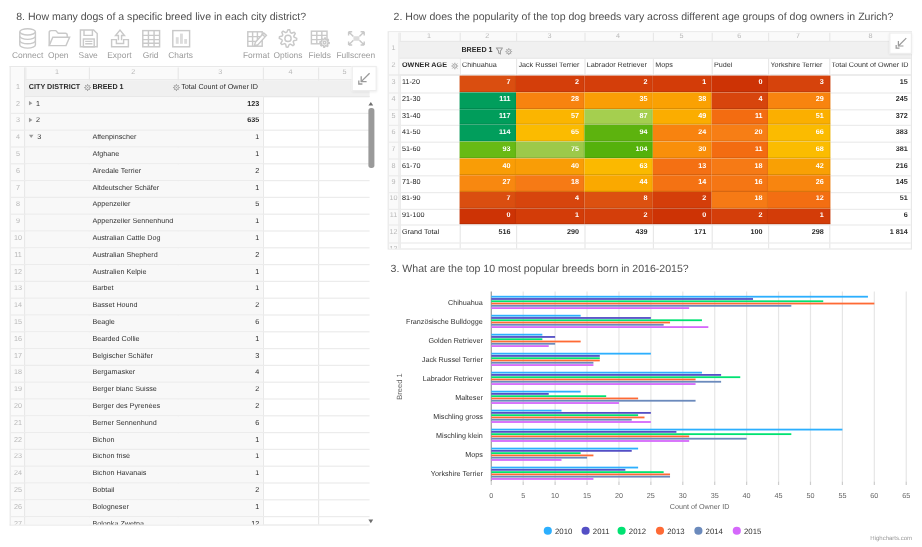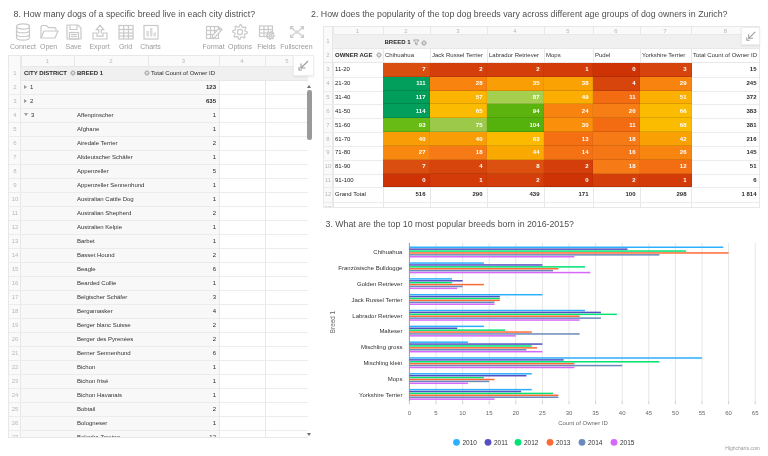--- a/index.html
+++ b/index.html
@@ -264,21 +264,21 @@
 </div>
 <div class="abs" style="left:307.2px;top:90px;width:4.4px;height:50px;background:#9a9a9a;border-radius:2.2px;"></div>
 <div class="abs" style="left:307.1px;top:85px;width:0;height:0;border-left:2.4px solid transparent;border-right:2.4px solid transparent;border-bottom:3.6px solid #6e6e6e;"></div>
 <div class="abs" style="left:307.1px;top:432.6px;width:0;height:0;border-left:2.4px solid transparent;border-right:2.4px solid transparent;border-top:3.6px solid #6e6e6e;"></div>
 <div class="abs" style="left:293px;top:55px;width:20.5px;height:21px;background:#fff;border:1px solid #ededed;box-shadow:0 1px 2px rgba(0,0,0,0.08);"></div>
 <svg class="abs" style="left:296px;top:58px" width="15" height="15" viewBox="0 0 15 15" fill="none" stroke="#9a9a9a" stroke-width="1.1">
     <line x1="12" y1="3" x2="5" y2="10"></line>
     <path d="M5 5.5 V10 h4.5"></path>
     <path d="M3 9 V12 h3"></path>
   </svg>
-<div class="abs" style="left:311px;top:8.5px;font-size:8.8px;color:#4f4f4f;white-space:nowrap;">2. How does the popularity of the top dog breeds vary across different age groups of dog owners in Zurich?</div>
+<div class="abs" style="left:328px;top:8.5px;font-size:8.8px;color:#4f4f4f;white-space:nowrap;">2. How does the popularity of the top dog breeds vary across different age groups of dog owners in Zurich?</div>
 <div class="abs" style="left:322.5px;top:26px;width:437.5px;height:182px;overflow:hidden;background:#fff;border:1px solid #e8e8e8;">
 <div class="abs" style="left:0;top:0;width:437.5px;height:8.2px;background:#fafafa;border-bottom:1px solid #e8e8e8;"></div>
 <div class="cell num" style="left:9px;top:0.5px;width:50px;font-size:6px;">1</div>
 <div class="cell num" style="left:59px;top:0.5px;width:47px;font-size:6px;">2</div>
 <div class="cell num" style="left:106px;top:0.5px;width:57px;font-size:6px;">3</div>
 <div class="cell num" style="left:163px;top:0.5px;width:57px;font-size:6px;">4</div>
 <div class="cell num" style="left:220px;top:0.5px;width:49px;font-size:6px;">5</div>
 <div class="cell num" style="left:269px;top:0.5px;width:47px;font-size:6px;">6</div>
 <div class="cell num" style="left:316px;top:0.5px;width:51px;font-size:6px;">7</div>
 <div class="cell num" style="left:367px;top:0.5px;width:70px;font-size:6px;">8</div>

